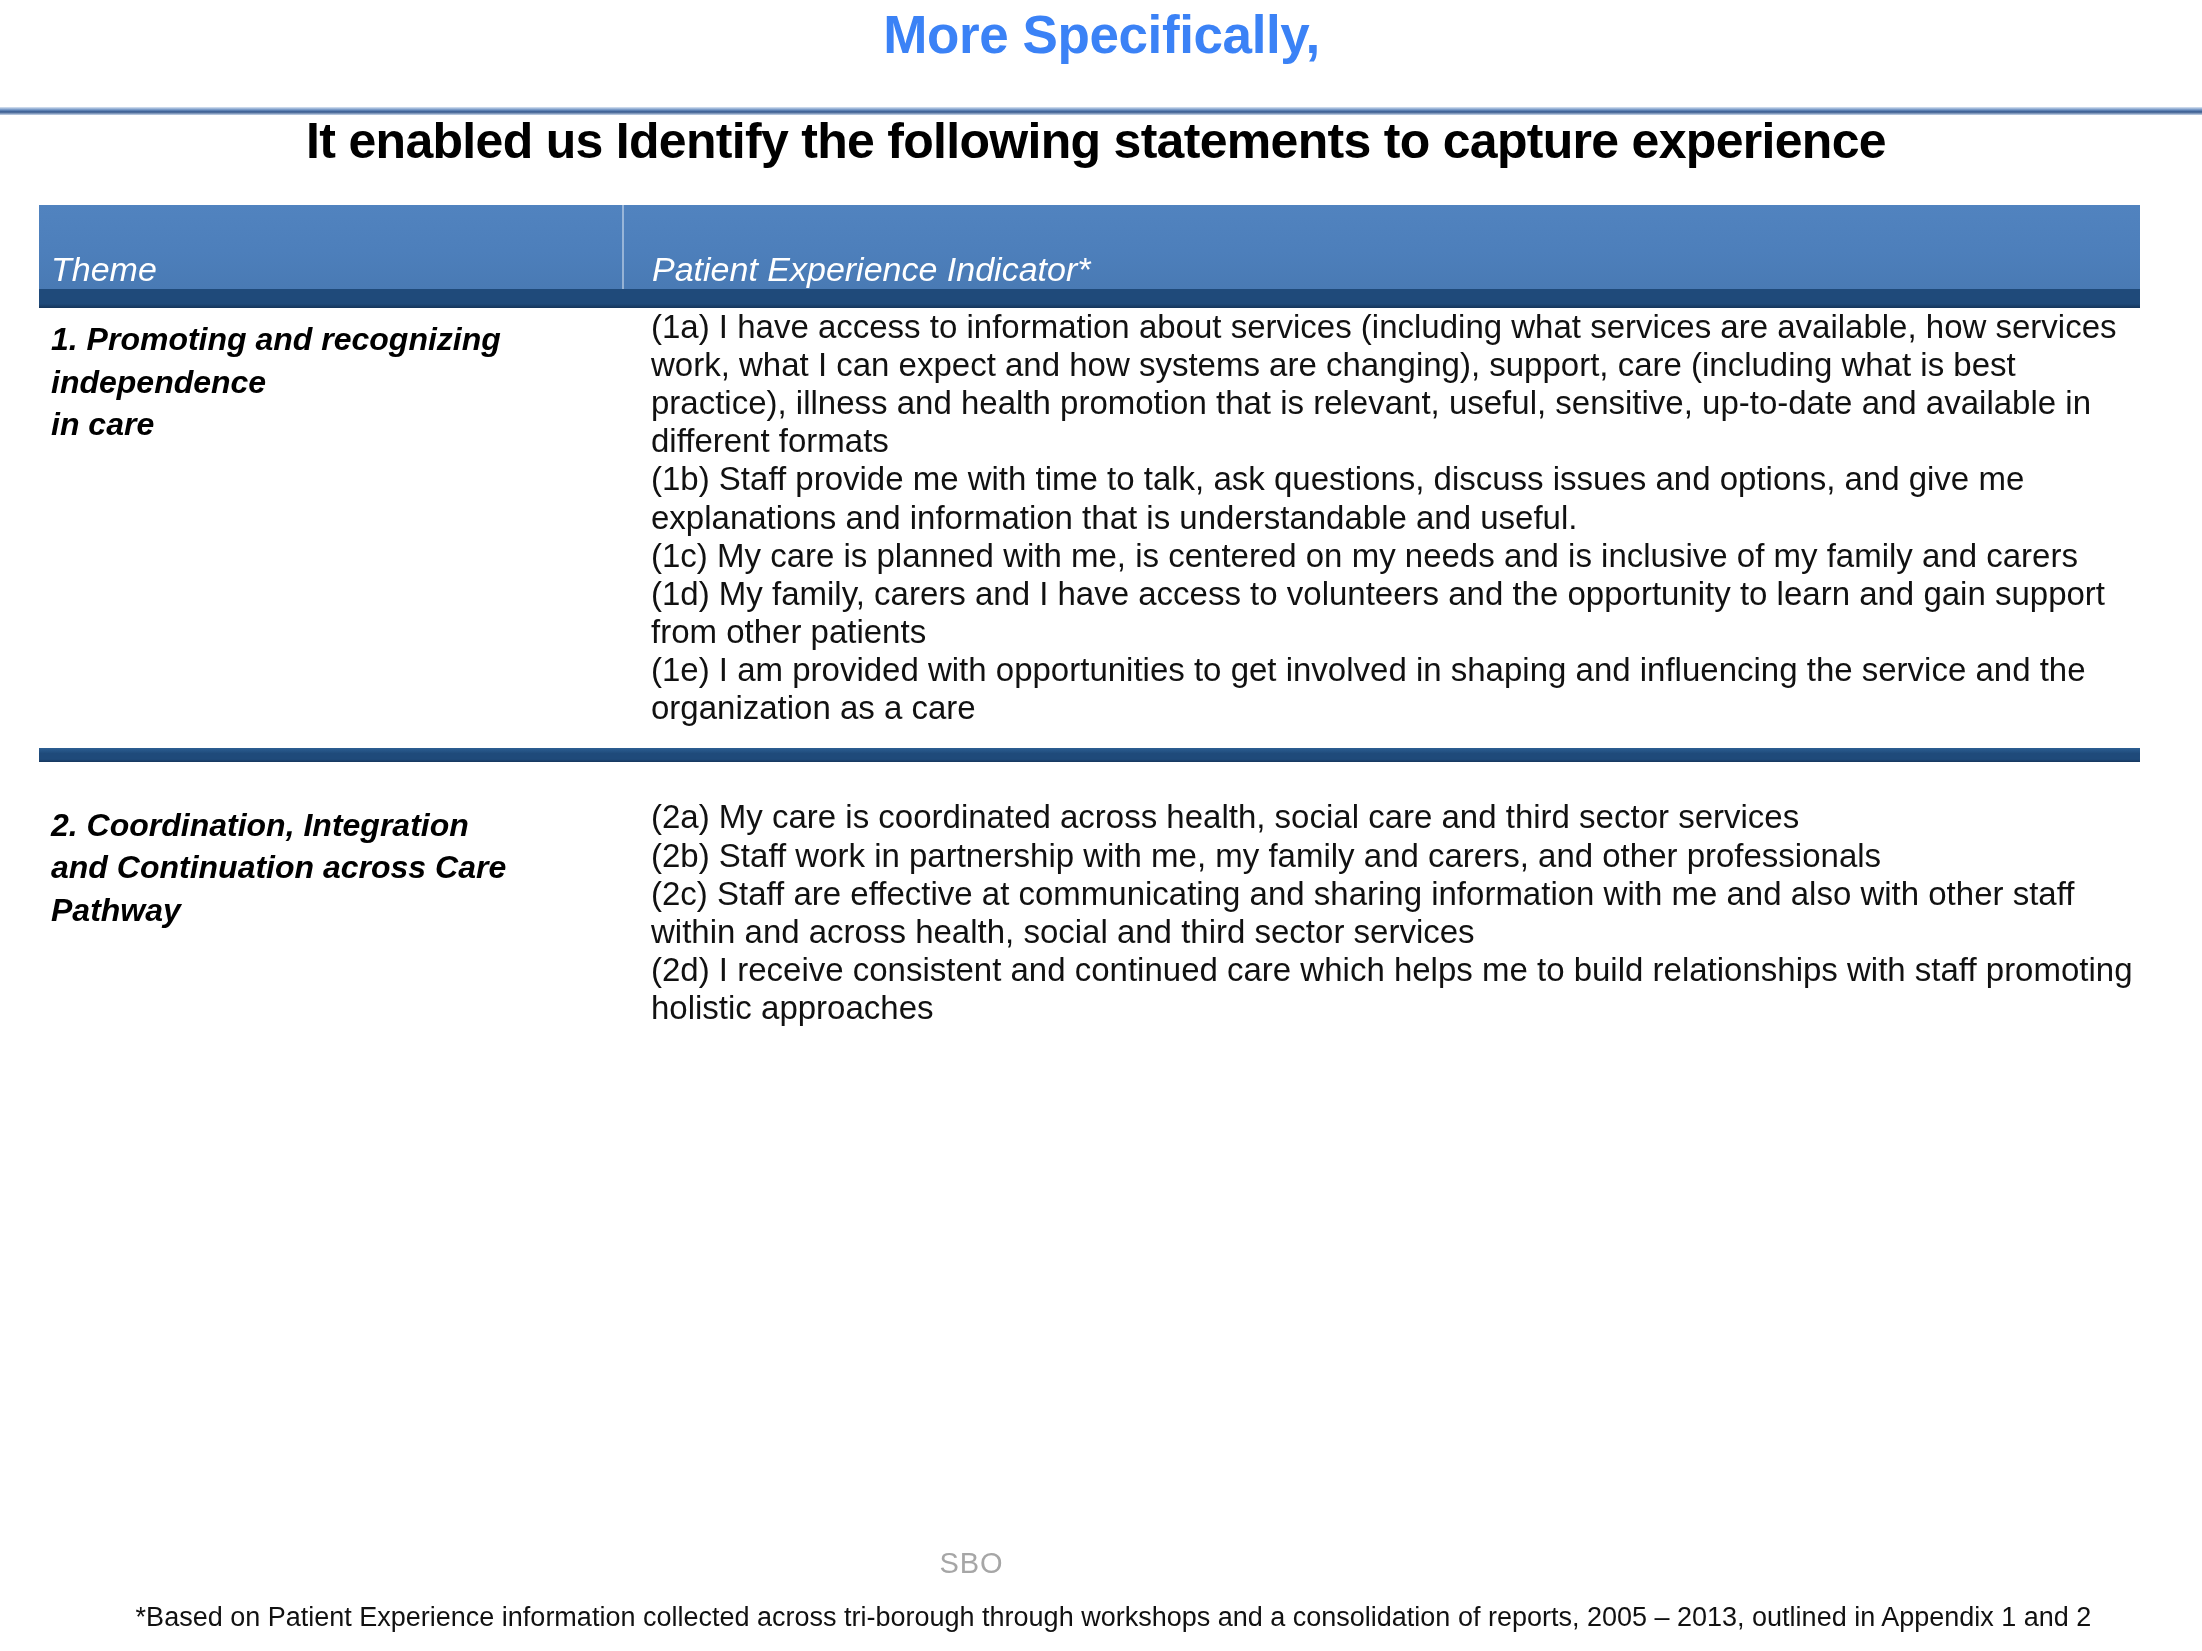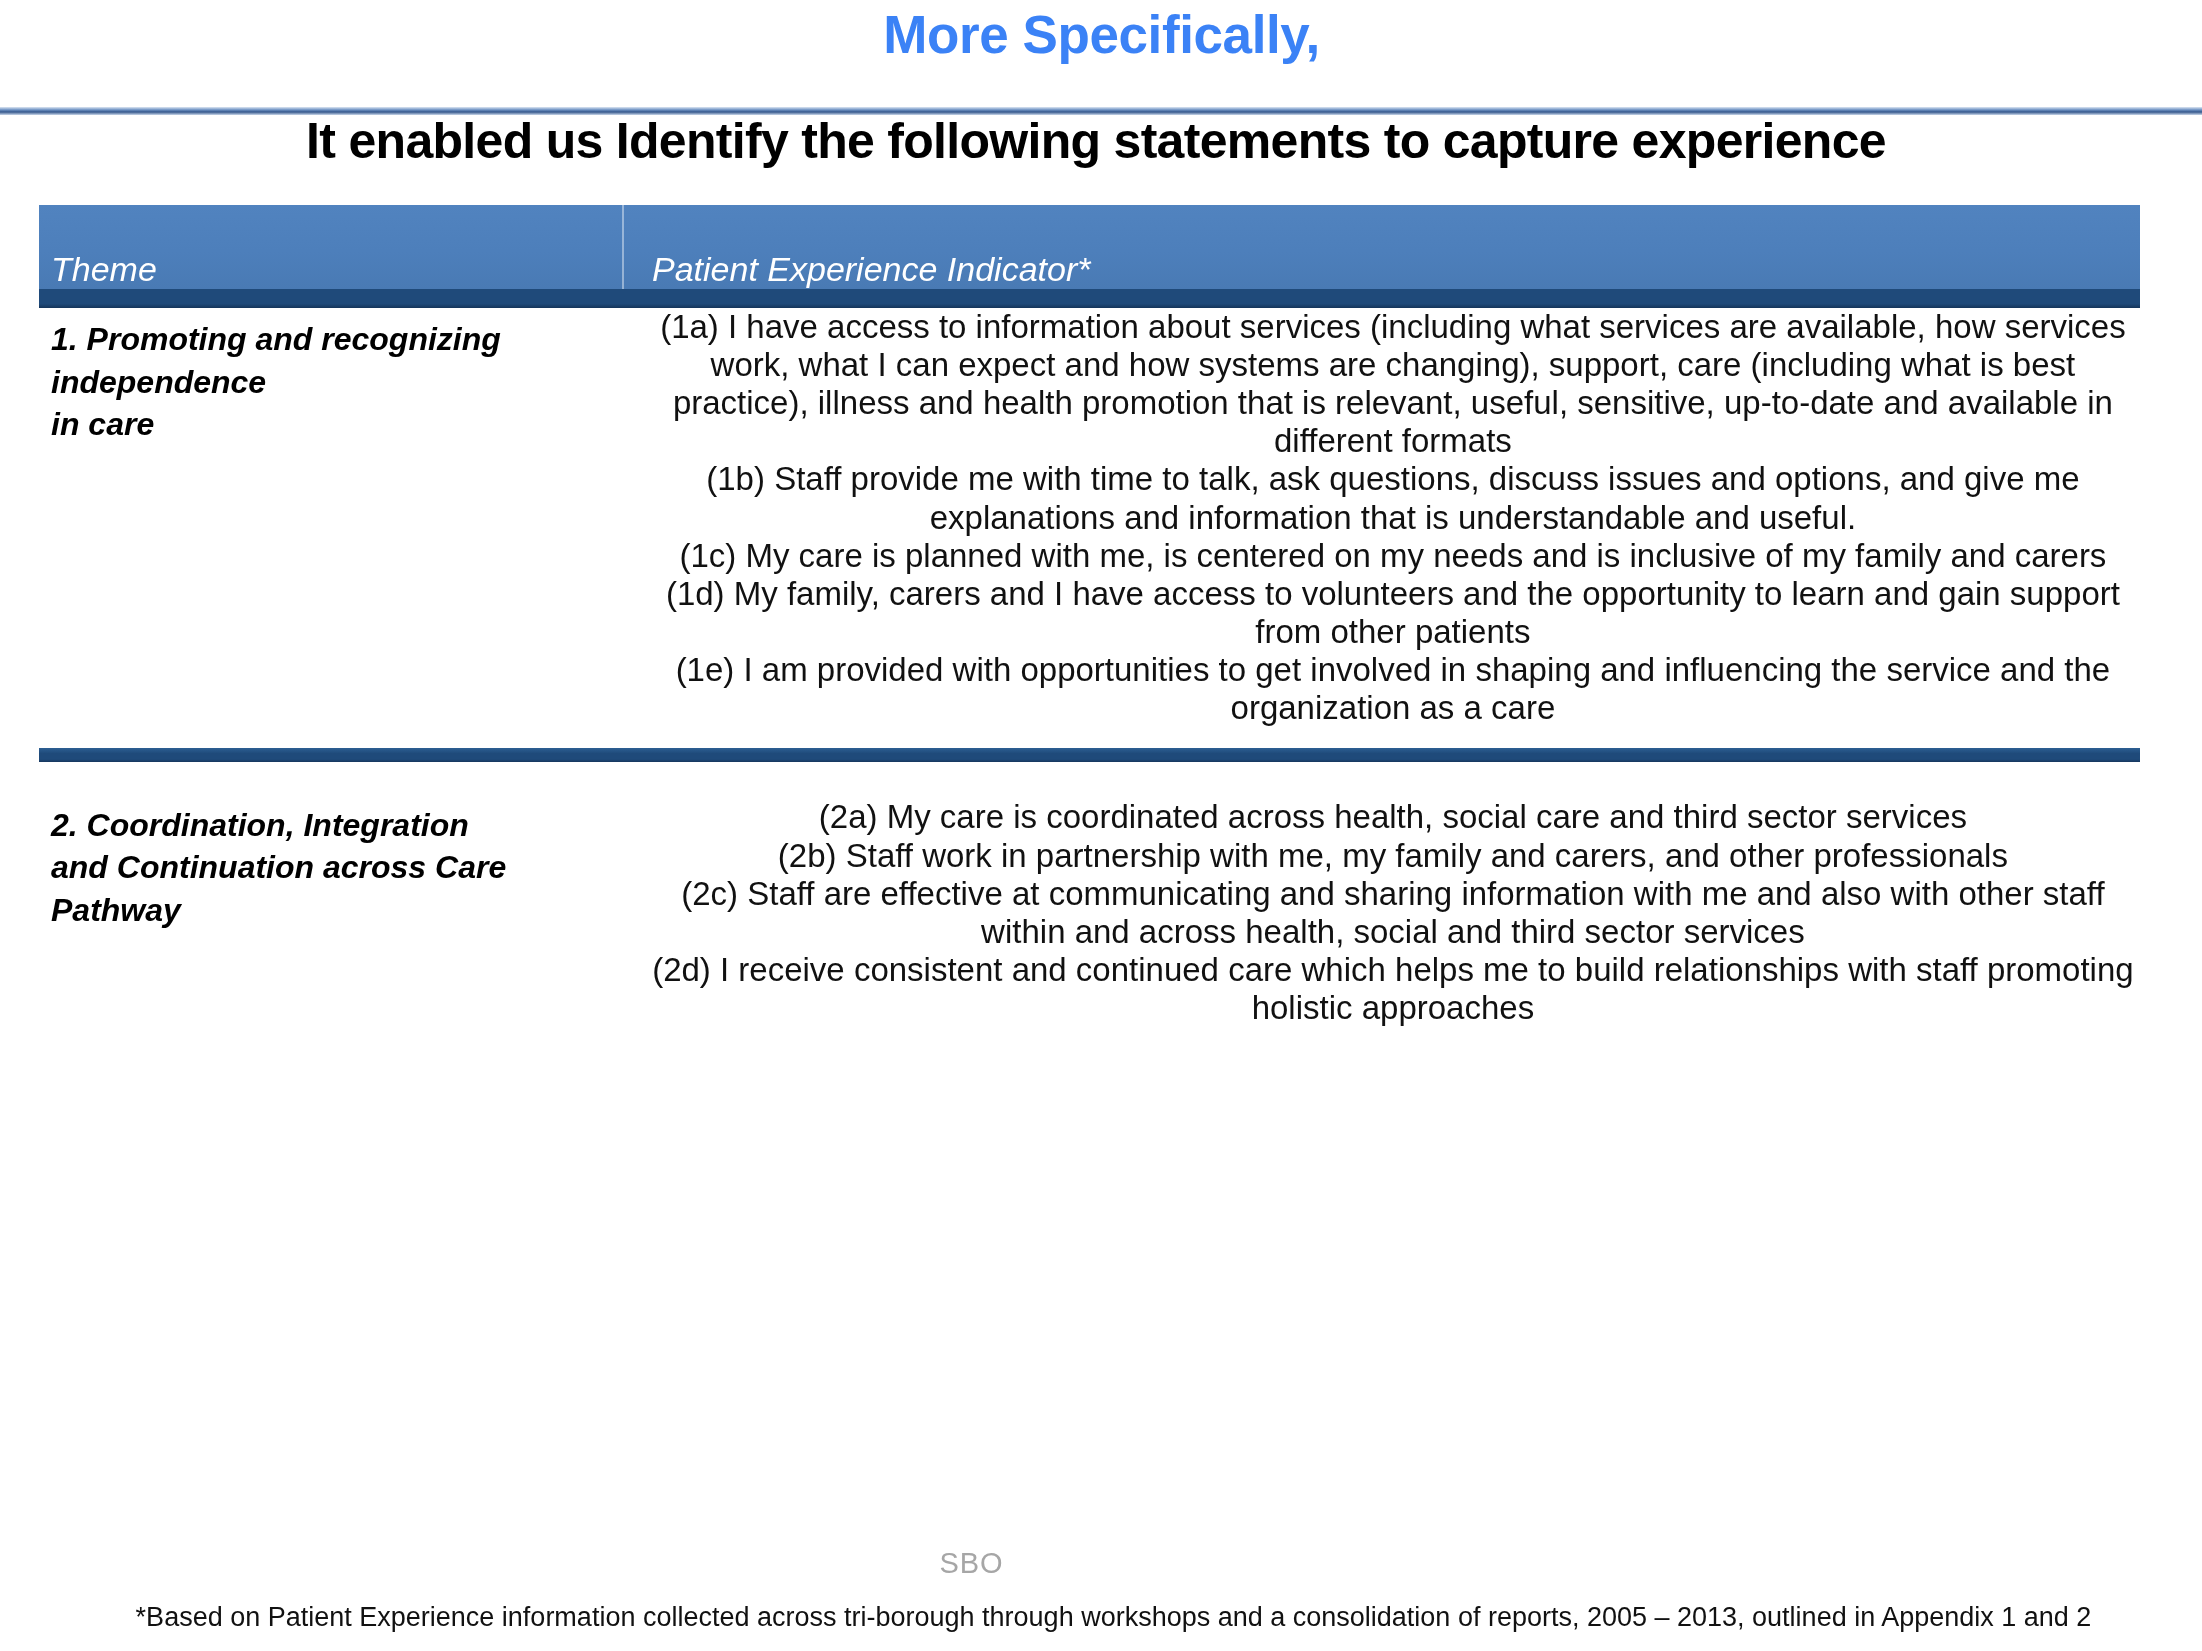--- a/index.html
+++ b/index.html
@@ -119,21 +119,20 @@
     font-style: italic;
     line-height: 1.33;
     color: #000000;
   }
 
   .ind-line {
     font-size: 33px;
     line-height: 1.155;
     color: #111111;
     font-weight: 400;
-    text-align: center;
   }
 
   .row-1 { }
   .row-1 .cell-theme { padding-top: 10.3px; }
   .row-1 .cell-ind { padding-top: 0px; }
 
   .row-divider {
     margin-top: 20.6px;
     height: 14.6px;
     background: linear-gradient(to bottom, #2d5f93 0%, #1f4a7a 40%, #1f4a7a 80%, #16375d 100%);

